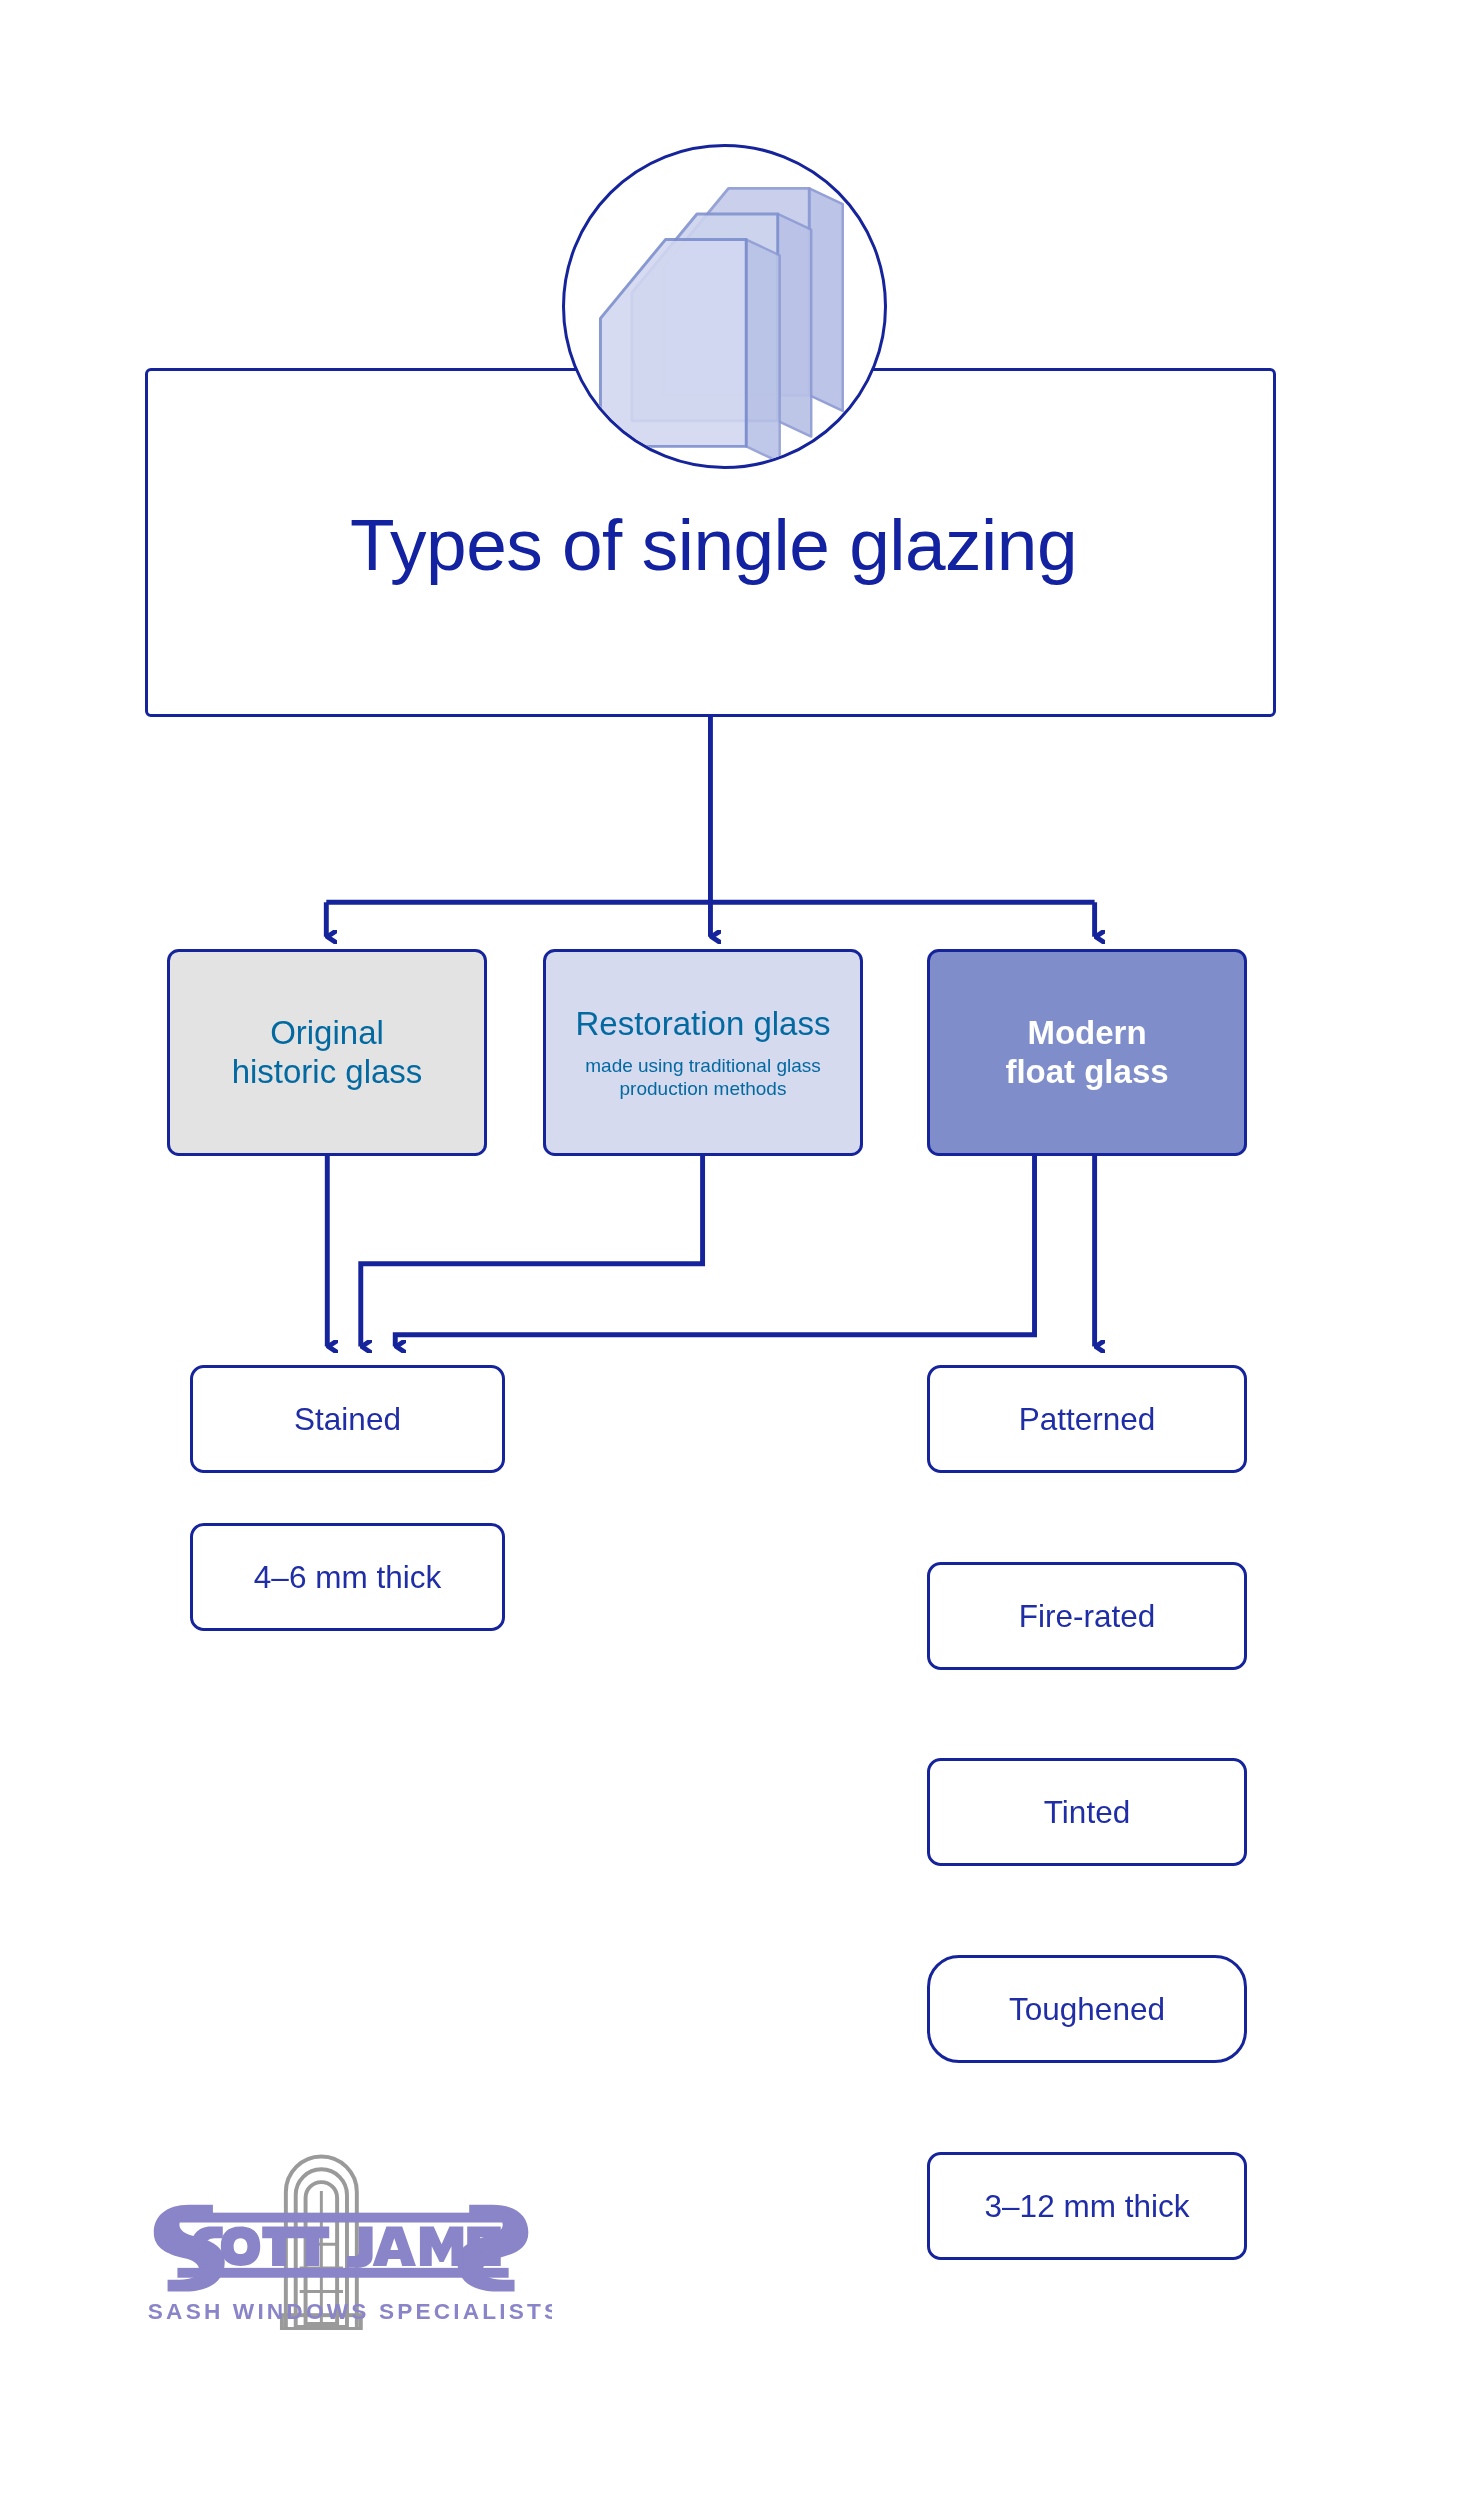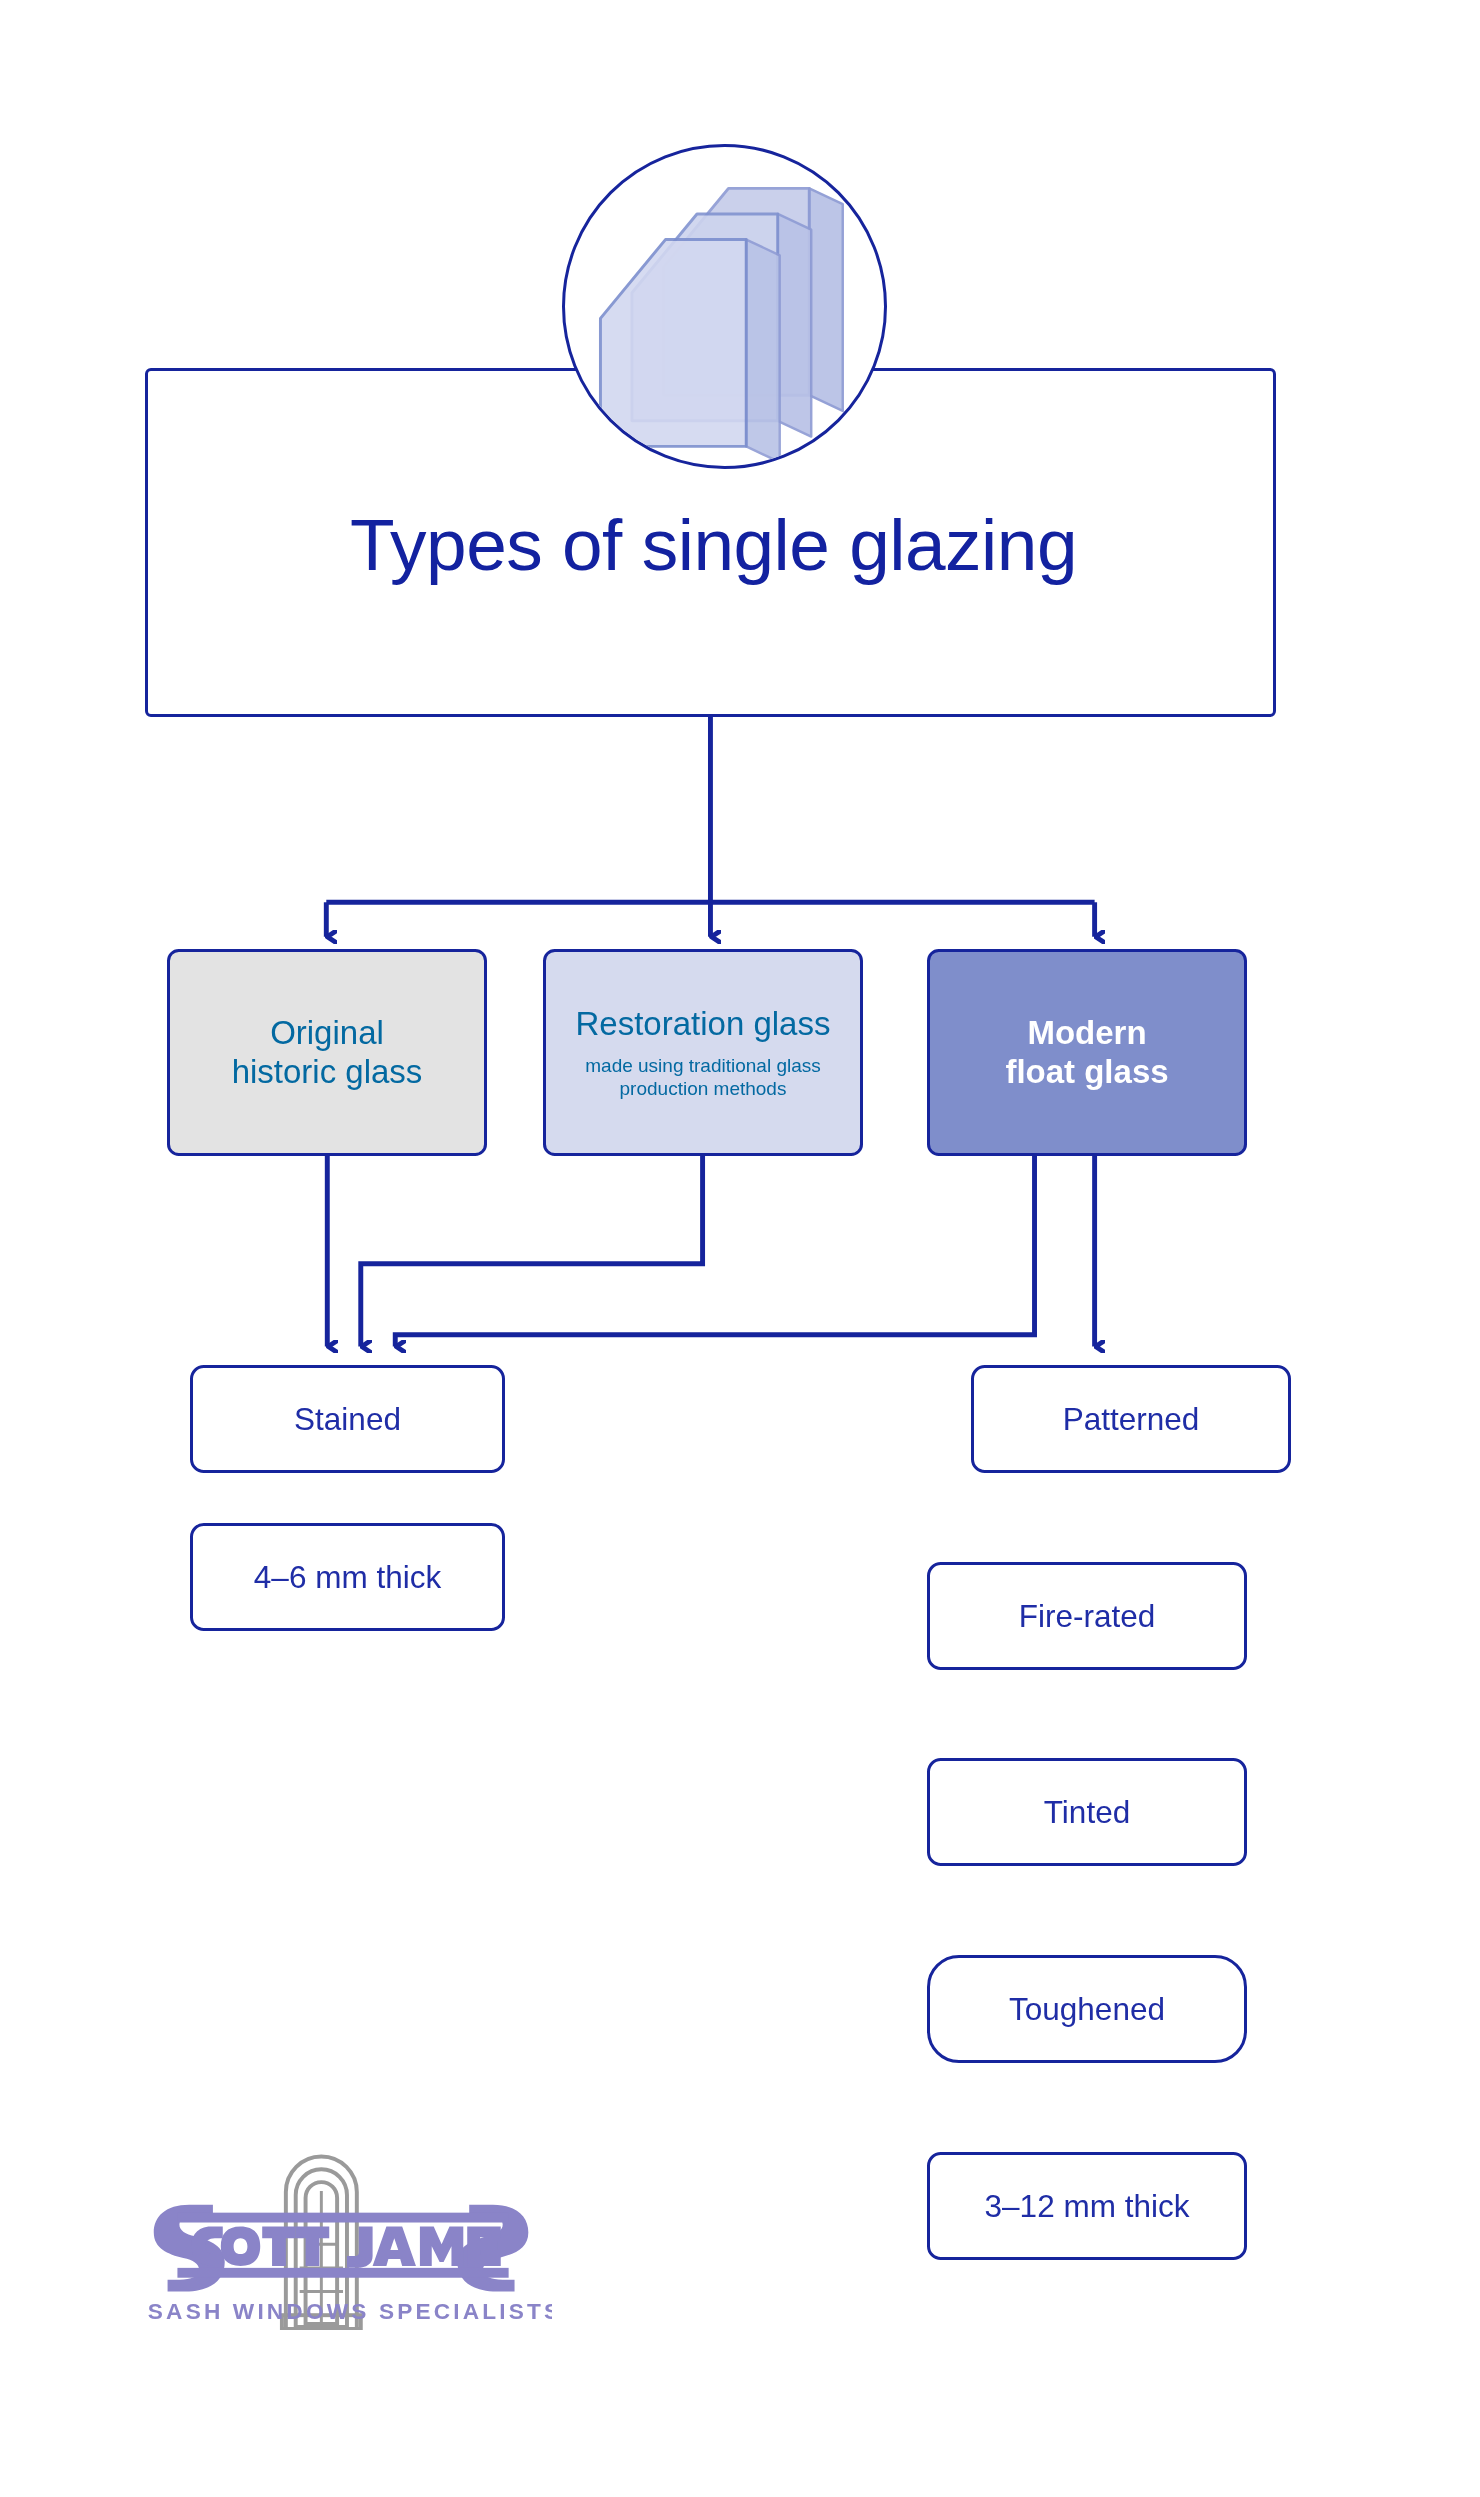--- a/index.html
+++ b/index.html
@@ -218,21 +218,21 @@
 float glass</div>
   </div>
 
   <div class="leaf-box" style="left:190px; top:1365px; width:315px; height:108px;">
     <span>Stained</span>
   </div>
   <div class="leaf-box" style="left:190px; top:1523px; width:315px; height:108px;">
     <span>4–6 mm thick</span>
   </div>
 
-  <div class="leaf-box" style="left:971px; top:1365px; width:320px; height:108px;">
+  <div class="leaf-box" style="left:927px; top:1365px; width:320px; height:108px;">
     <span>Patterned</span>
   </div>
   <div class="leaf-box" style="left:927px; top:1562px; width:320px; height:108px;">
     <span>Fire-rated</span>
   </div>
   <div class="leaf-box" style="left:927px; top:1758px; width:320px; height:108px;">
     <span>Tinted</span>
   </div>
   <div class="leaf-box" style="left:927px; top:1955px; width:320px; height:108px;border-radius:32px;">
     <span>Toughened</span>

